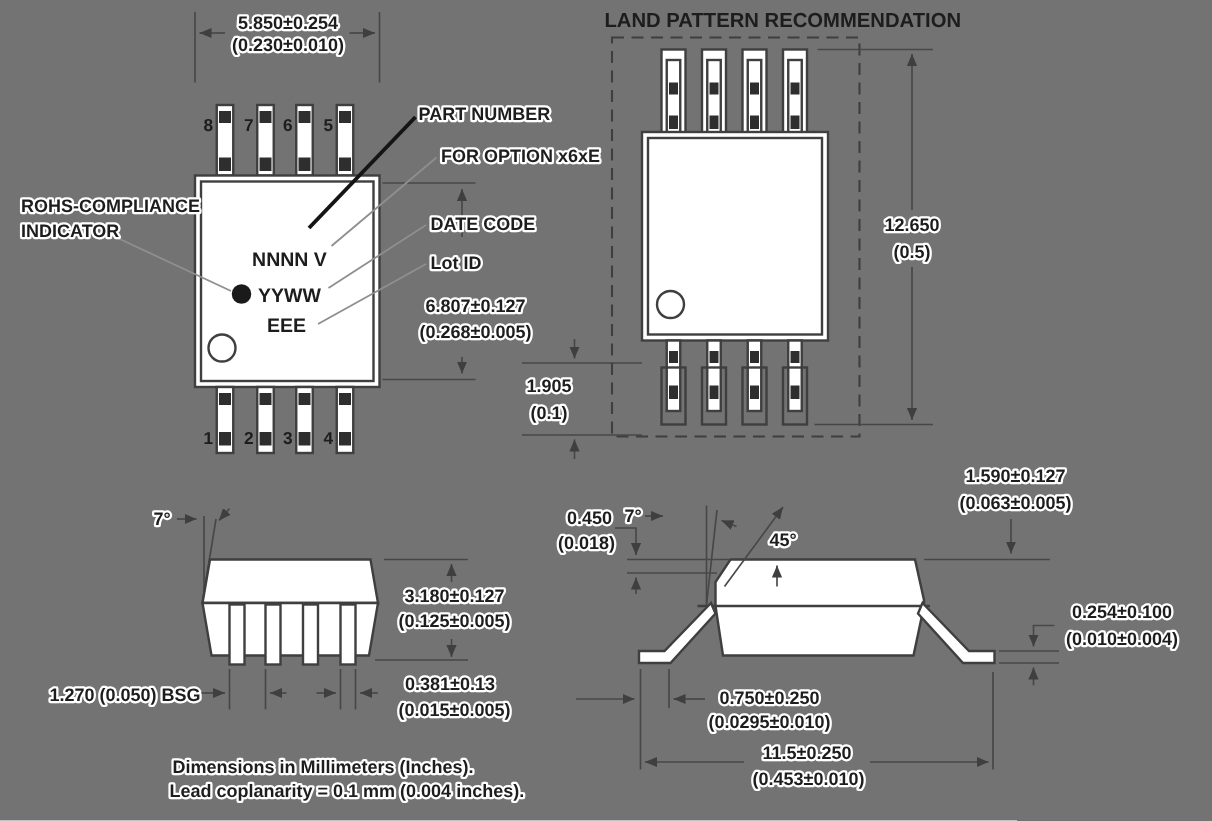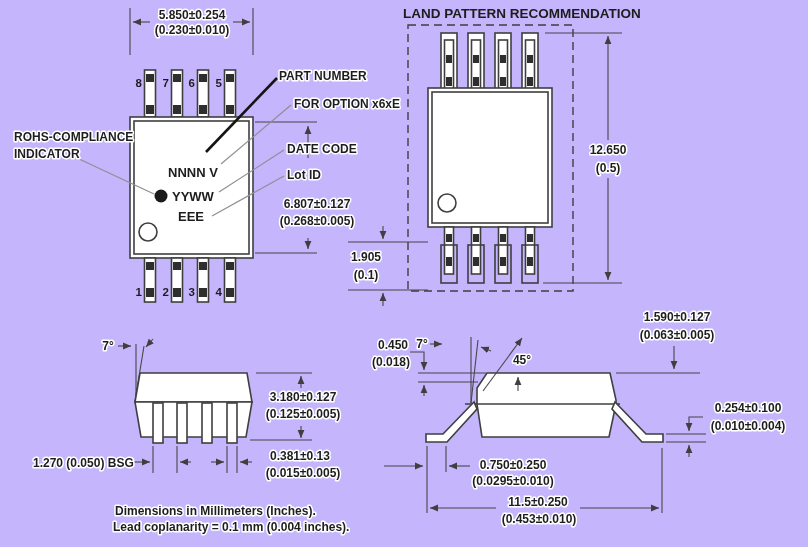--- a/index.html
+++ b/index.html
@@ -1,16 +1,16 @@
 <!DOCTYPE html>
 <html><head>
 <meta charset="utf-8">
 <style>
   html,body{margin:0;padding:0;background:#ffffff;}
-  .stage{position:relative;width:808px;height:547px;background:#c4b5fd;overflow:hidden;}
+  .stage{position:relative;width:808px;height:547px;background:#737373;overflow:hidden;}
   svg{display:block;}
   .ln{stroke:#3f3f3f;stroke-width:1.6;fill:none;}
   .lnw{stroke:#3f3f3f;stroke-width:1.6;fill:#ffffff;}
   .dim{stroke:#474747;stroke-width:1.1;fill:none;}
   .dash{stroke:#3f3f3f;stroke-width:1.4;fill:none;stroke-dasharray:8 5;}
   .gray{stroke:#8f8f8f;stroke-width:1.2;fill:none;}
   .blead{stroke:#151515;stroke-width:2.6;fill:none;}
   .band{fill:#2e2e2e;stroke:none;}
   .t{font:bold 12px "Liberation Sans",sans-serif;fill:#1d1d1d;paint-order:stroke;stroke:#ffffff;stroke-width:3px;stroke-linejoin:round;}
   .tb{font:bold 13px "Liberation Sans",sans-serif;fill:#1d1d1d;paint-order:stroke;stroke:#ffffff;stroke-width:3px;stroke-linejoin:round;}

